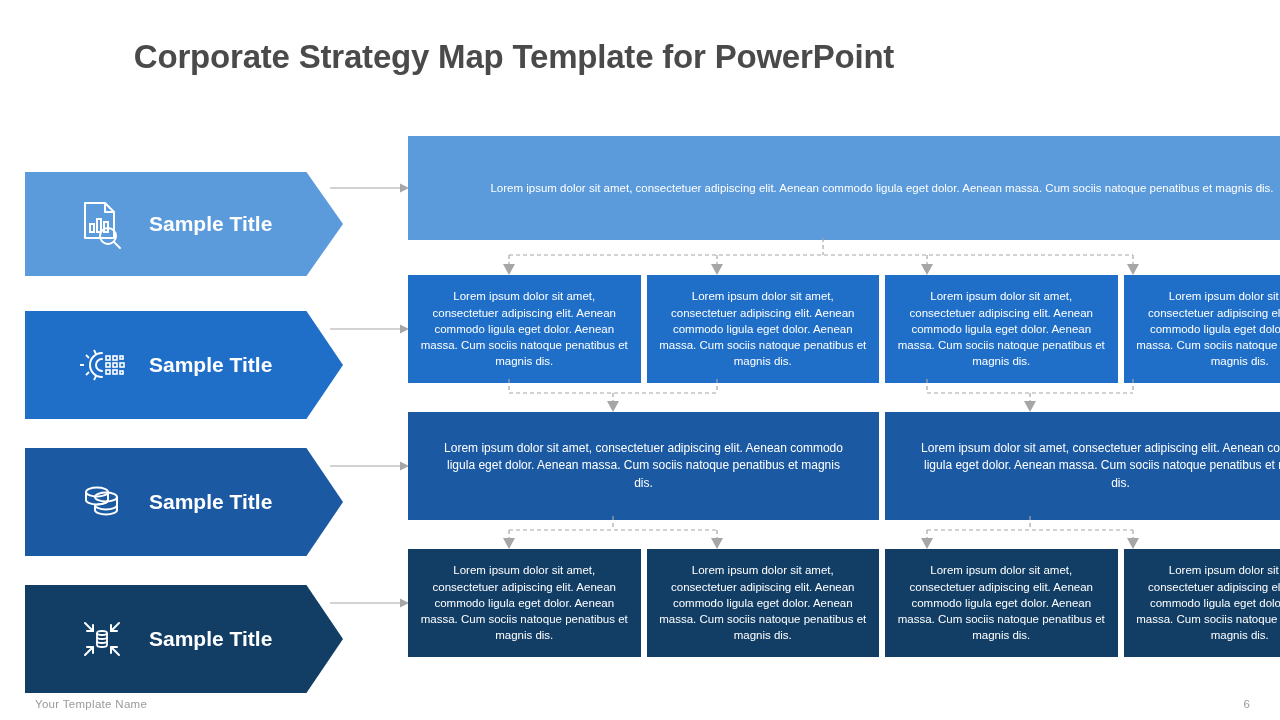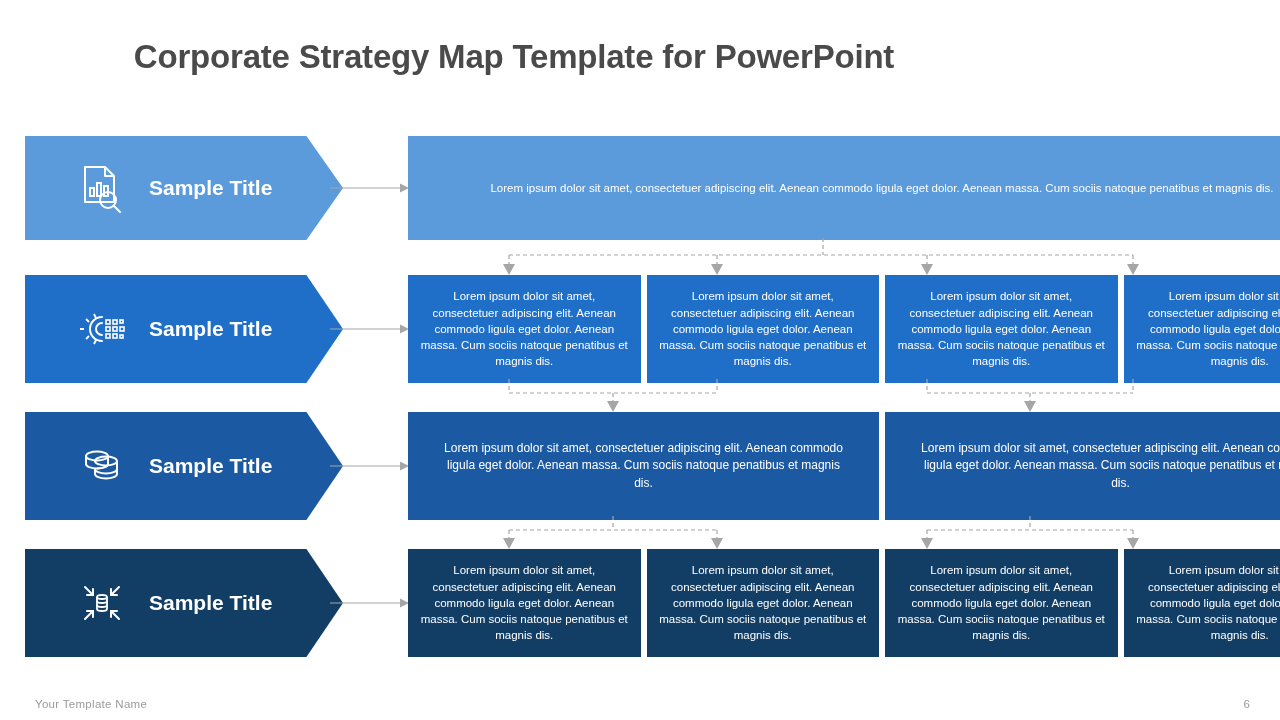--- a/index.html
+++ b/index.html
@@ -46,20 +46,21 @@
   
   .chevron {
     position: absolute;
     left: 25px;
     width: 318px;
     height: 100%;
     display: flex;
     align-items: center;
     padding-left: 50px;
     clip-path: polygon(0 0, 88.5% 0, 100% 50%, 88.5% 100%, 0 100%);
+    margin-top: 36px;
   }
   .row-1 .chevron { background: #5b9bdc; }
   .row-2 .chevron { background: #1f6fc9; }
   .row-3 .chevron { background: #1b5aa3; }
   .row-4 .chevron { background: #123e66; }
 
   .chev-icon {
     width: 54px;
     height: 54px;
     flex: 0 0 54px;

